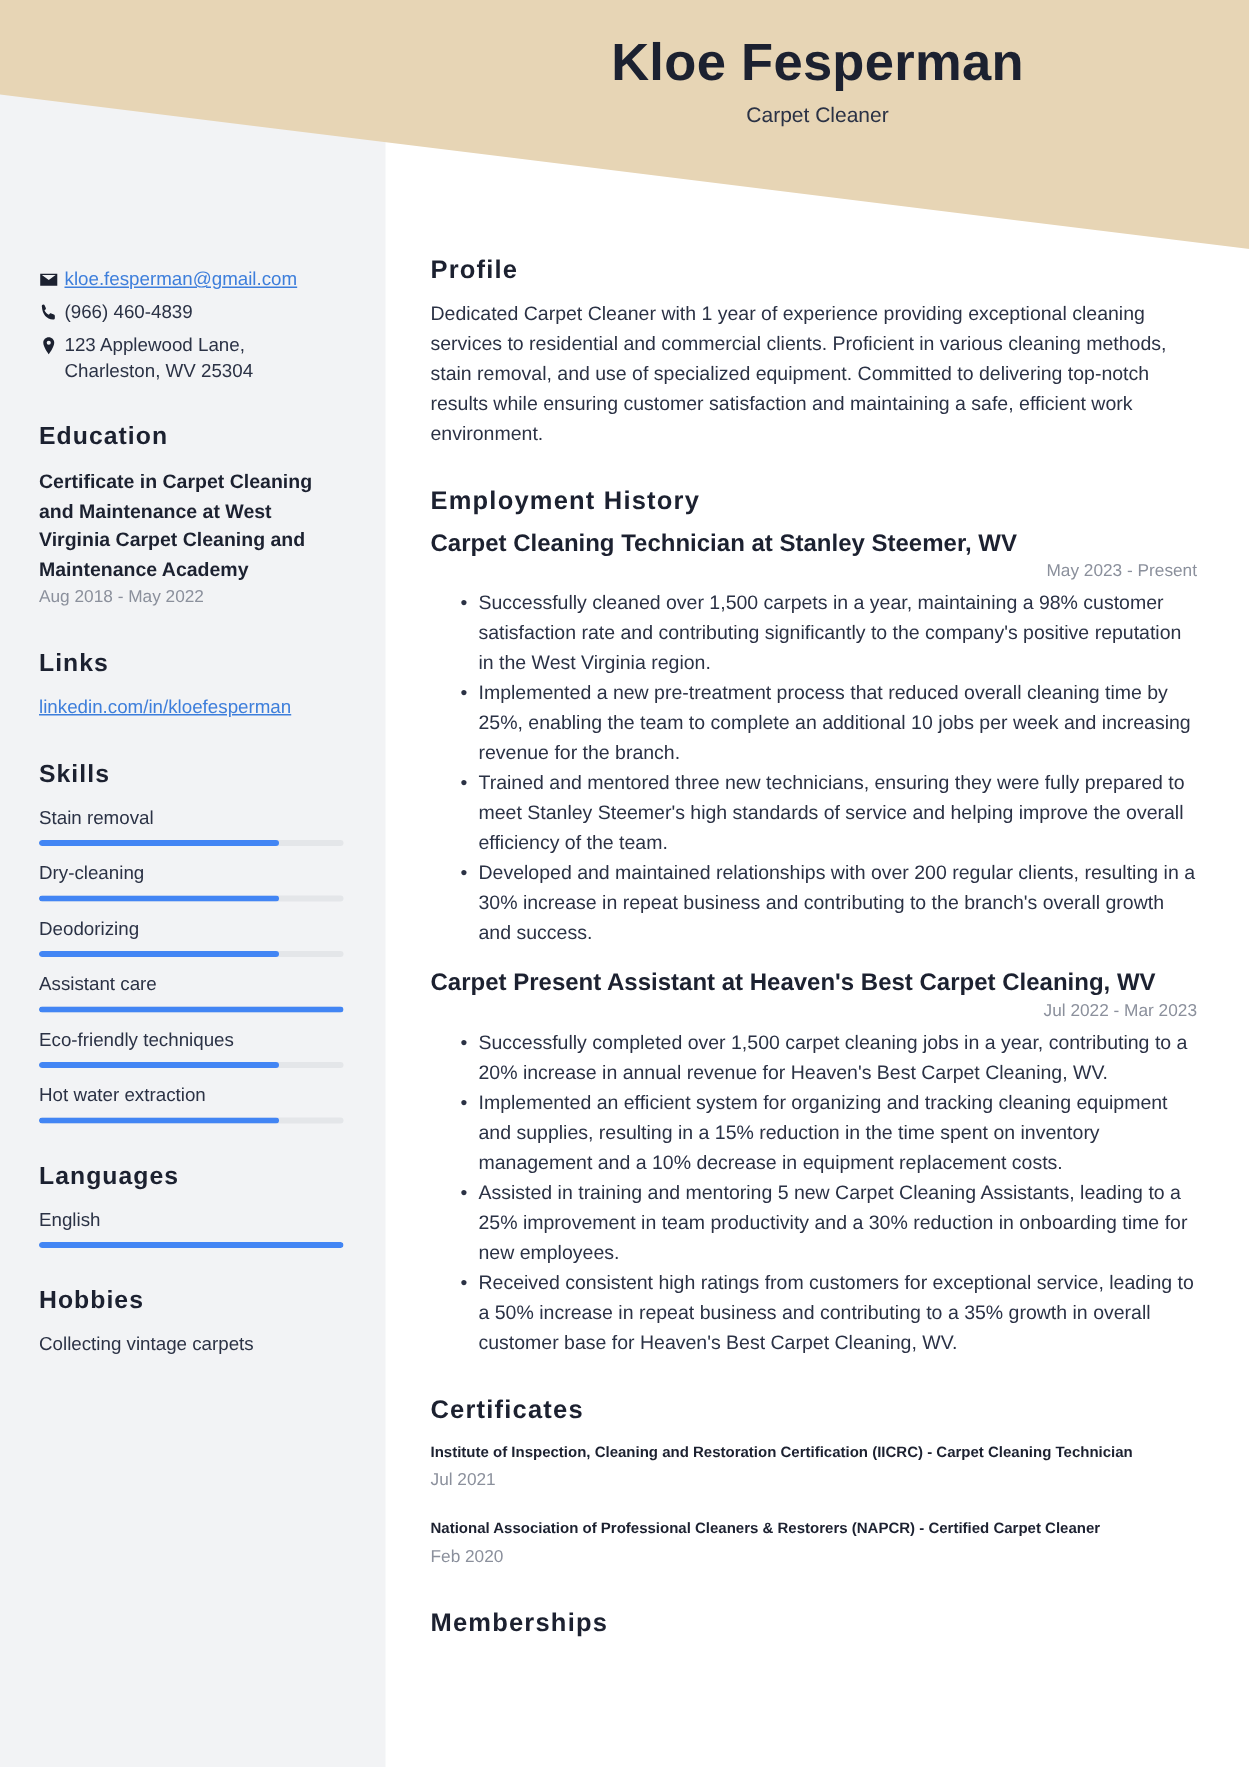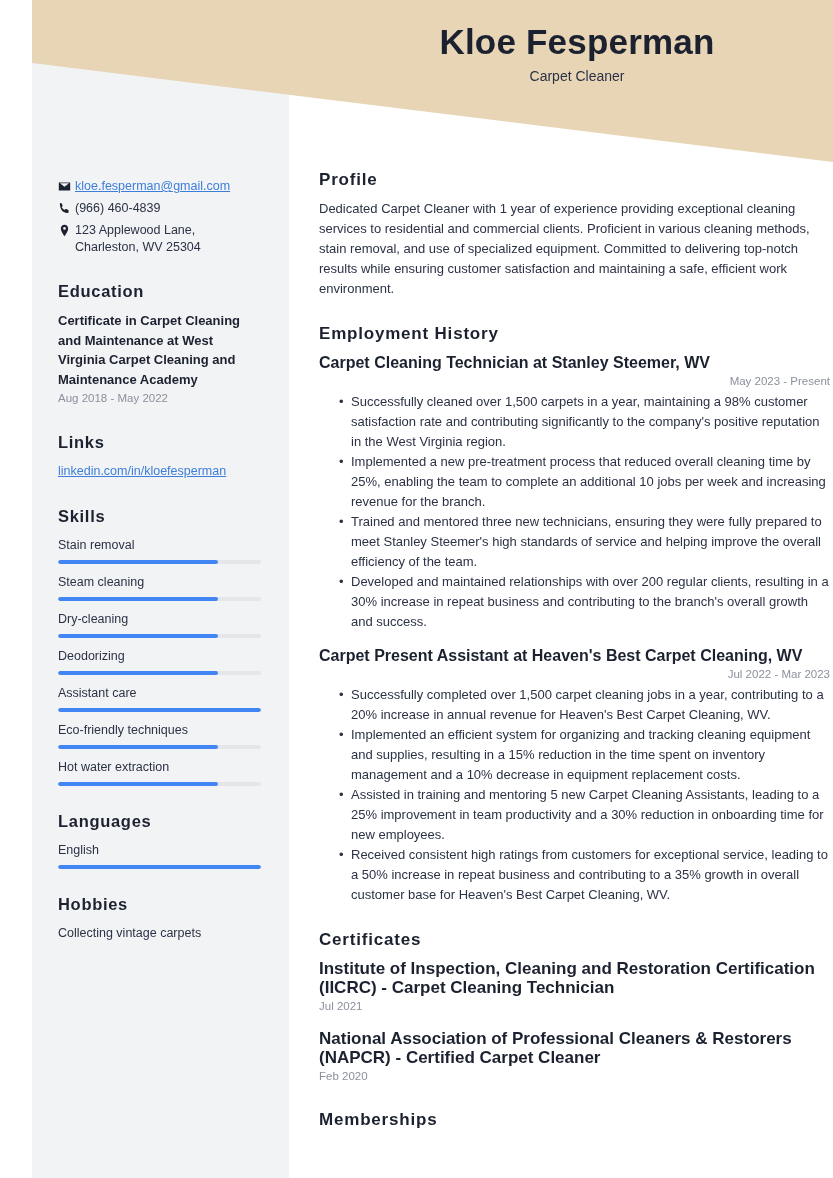--- a/index.html
+++ b/index.html
@@ -15,21 +15,20 @@
     overflow: hidden;
     color: #2b3245;
   }
 
   
   #resume {
     position: relative;
     width: 685px;
     height: 1178px;
     background: #ffffff;
-    margin-left: 32px;
   }
   .sidebar-bg {
     position: absolute;
     left: 0;
     top: 0;
     width: 257px;
     height: 1178px;
     background: #f2f3f5;
   }
   .header-band {
@@ -223,21 +222,21 @@
   }
   ul.bullets li:before {
     content: "\2022";
     position: absolute;
     left: 0;
     top: 0;
     color: #2b3245;
   }
   .cert { margin-bottom: 14px; }
   .cert-title {
-    font-size: 17px;
+    font-size: 10px;
     font-weight: bold;
     color: #1c2130;
     line-height: 19px;
     margin: 0;
   }
   .cert-date {
     font-size: 11.5px;
     color: #8b909c;
     line-height: 17px;
     margin: 1px 0 0 0;
@@ -302,26 +301,20 @@
         <div class="link-line">
           <a href="#">linkedin.com/in/kloefesperman</a>
         </div>
       </div>
 
       <div class="side-section">
         <h2 class="side-heading">Skills</h2>
         <div id="skills-list">
             <div class="skill-item">
               <div class="skill-label">Stain removal</div>
-              <div class="skill-track">
-                <div class="skill-fill" style="width: 79%;"></div>
-              </div>
-            </div>
-            <div class="skill-item">
-              <div class="skill-label">Steam cleaning</div>
               <div class="skill-track">
                 <div class="skill-fill" style="width: 79%;"></div>
               </div>
             </div>
             <div class="skill-item">
               <div class="skill-label">Dry-cleaning</div>
               <div class="skill-track">
                 <div class="skill-fill" style="width: 79%;"></div>
               </div>
             </div>

